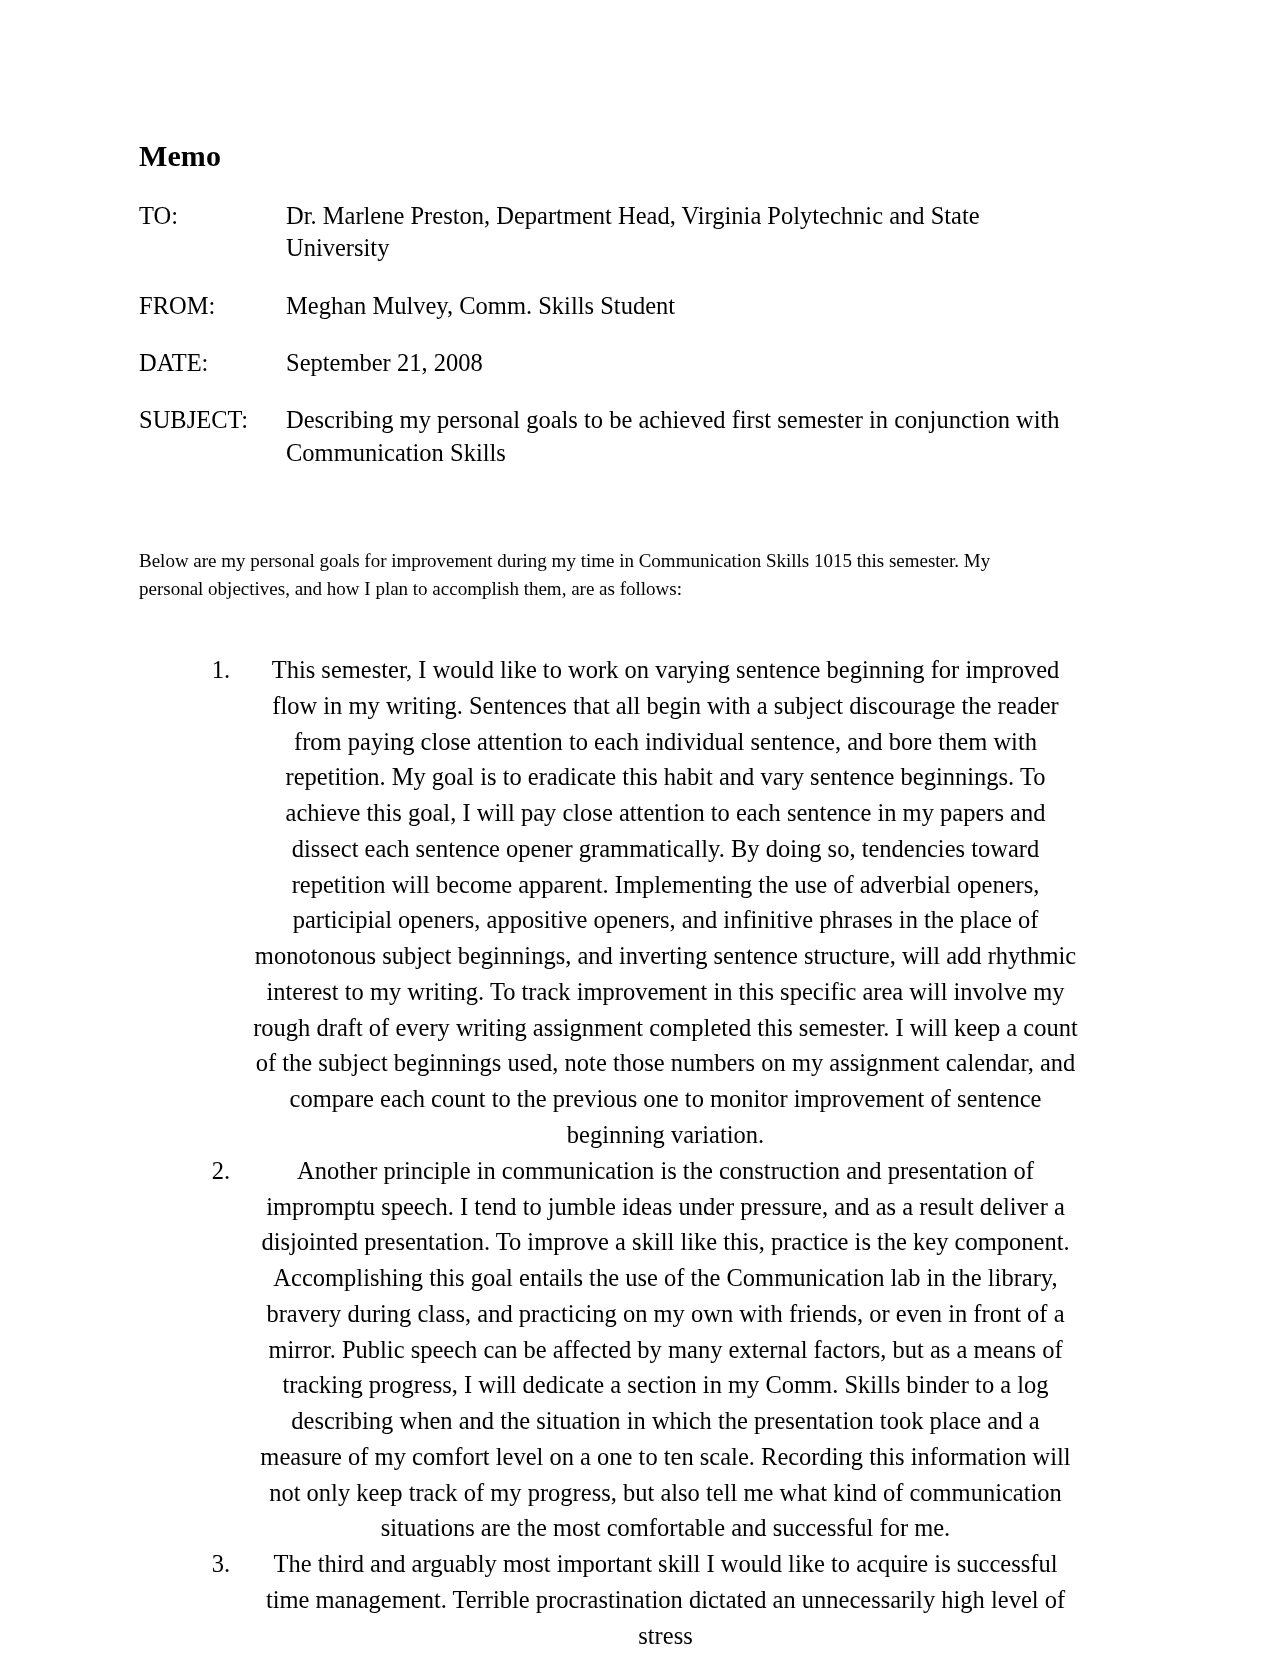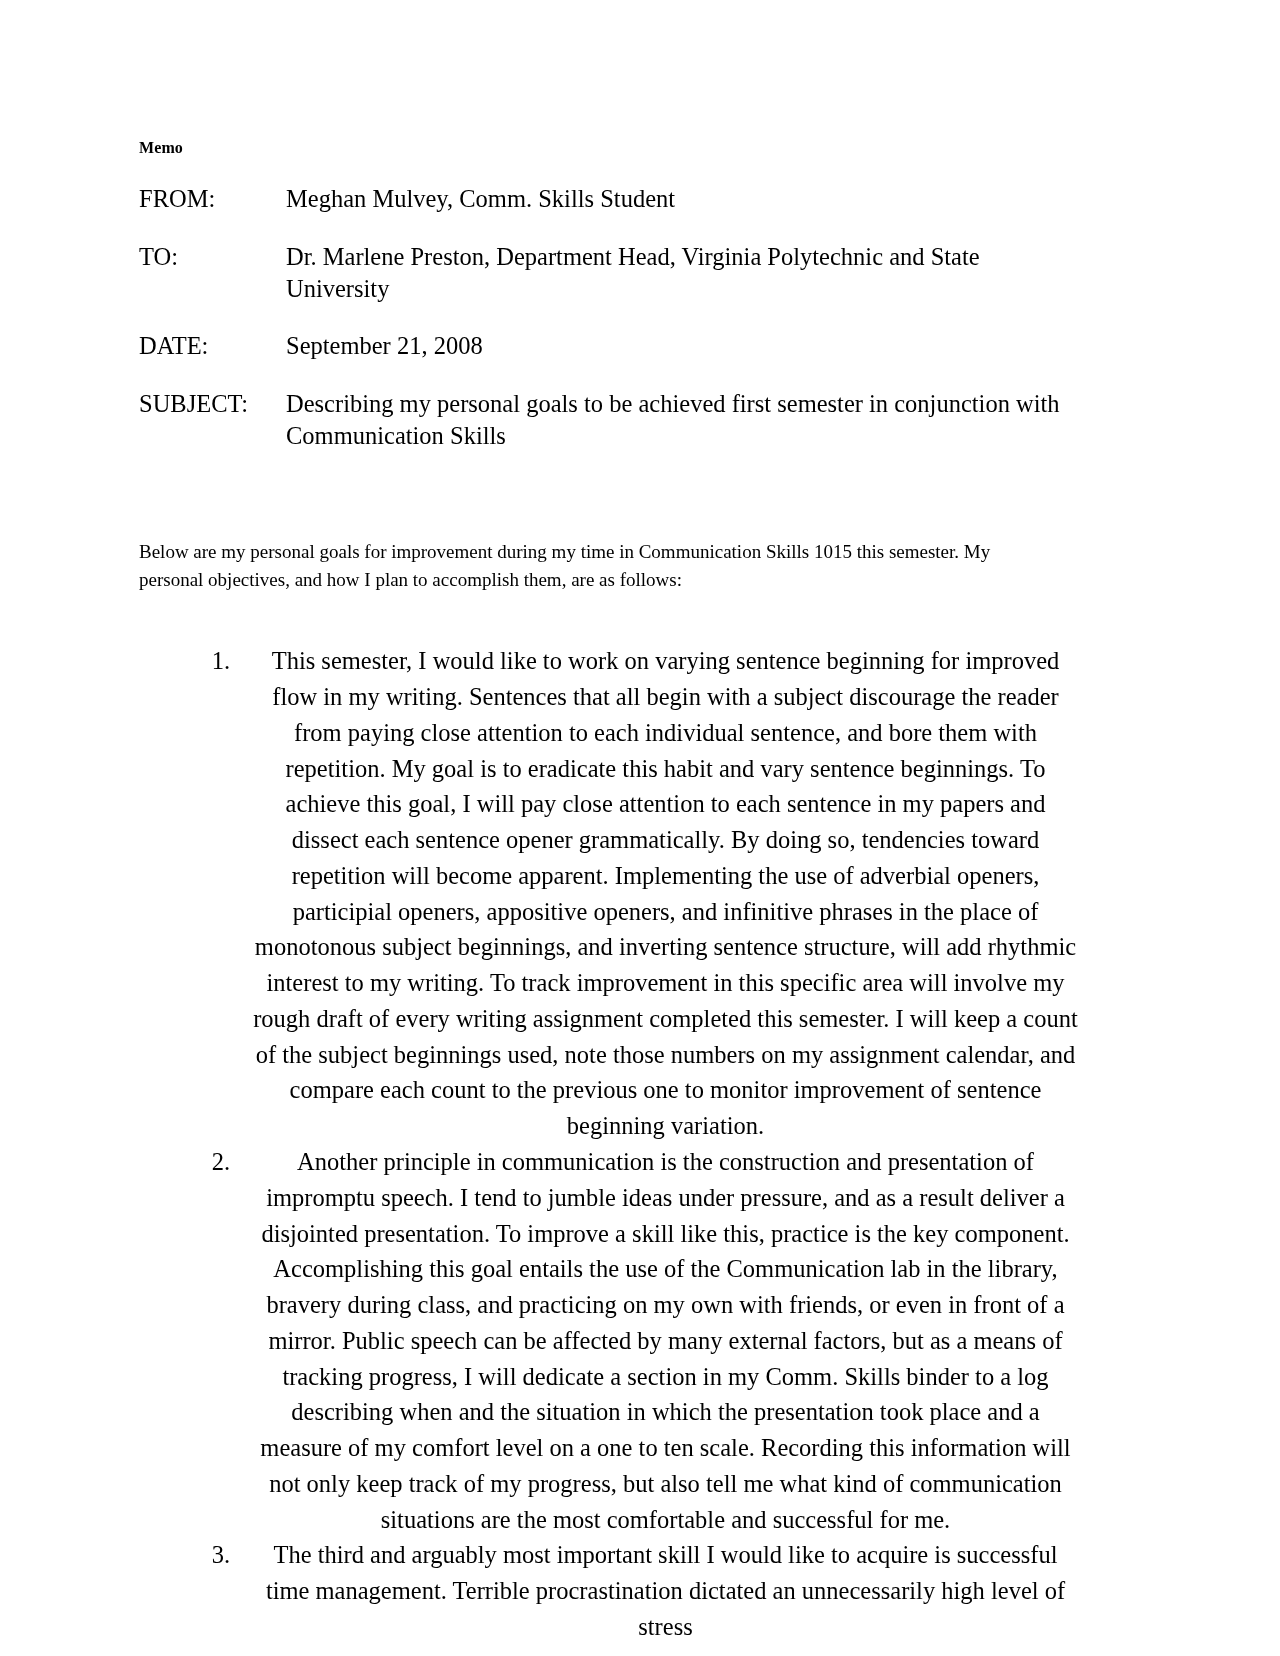--- a/index.html
+++ b/index.html
@@ -25,38 +25,38 @@
   }
 
   .doc-body {
     position: absolute;
     left: 139px;
     top: 138px;
     width: 940px;
   }
 
   .memo-title {
-    font-size: 16px;
+    font-size: 30px;
     font-weight: bold;
     line-height: 1.2;
     margin: 0 0 26px 0;
     letter-spacing: 0.1px;
   }
 
   .memo-header {
     margin: 0;
   }
 
   .memo-row {
     display: flex;
     align-items: flex-start;
     margin-bottom: 25px;
   }
   .memo-row:last-child {
-    margin-bottom: 16px;
+    margin-bottom: 8px;
     font-family: Liberation Serif, serif;
   }
 
   .memo-label {
     flex: 0 0 147px;
     font-size: 24.5px;
     line-height: 1.32;
     white-space: nowrap;
   }
 
@@ -111,27 +111,27 @@
 <body>
 
 <div class="page">
   <div class="doc-body">
 
     <h1 class="memo-title">Memo</h1>
 
     <div class="memo-header">
 
       <div class="memo-row">
-        <div class="memo-label">FROM:</div>
-        <div class="memo-value">Meghan Mulvey, Comm. Skills Student</div>
+        <div class="memo-label">TO:</div>
+        <div class="memo-value">Dr. Marlene Preston, Department Head, Virginia Polytechnic and State University</div>
       </div>
 
       <div class="memo-row">
-        <div class="memo-label">TO:</div>
-        <div class="memo-value">Dr. Marlene Preston, Department Head, Virginia Polytechnic and State University</div>
+        <div class="memo-label">FROM:</div>
+        <div class="memo-value">Meghan Mulvey, Comm. Skills Student</div>
       </div>
 
       <div class="memo-row">
         <div class="memo-label">DATE:</div>
         <div class="memo-value">September 21, 2008</div>
       </div>
 
       <div class="memo-row">
         <div class="memo-label">SUBJECT:</div>
         <div class="memo-value">Describing my personal goals to be achieved first semester in conjunction with Communication Skills</div>

